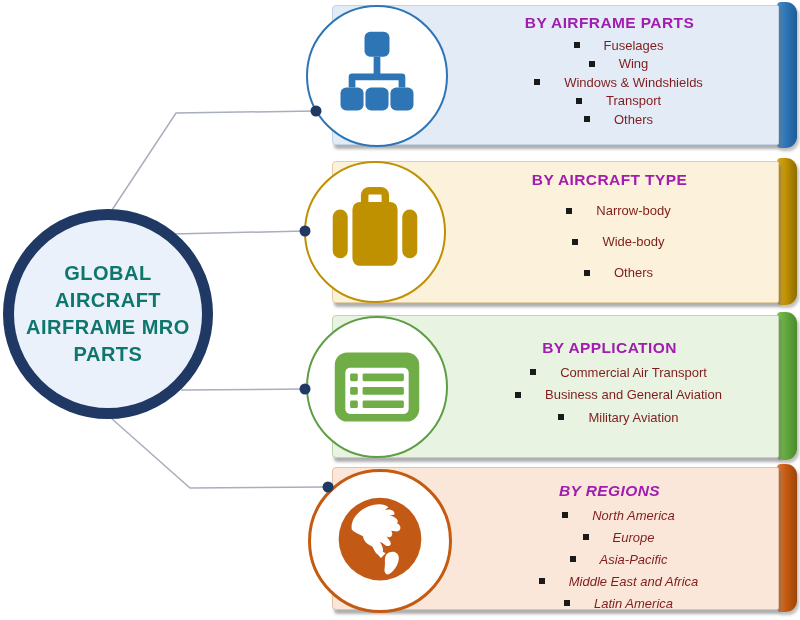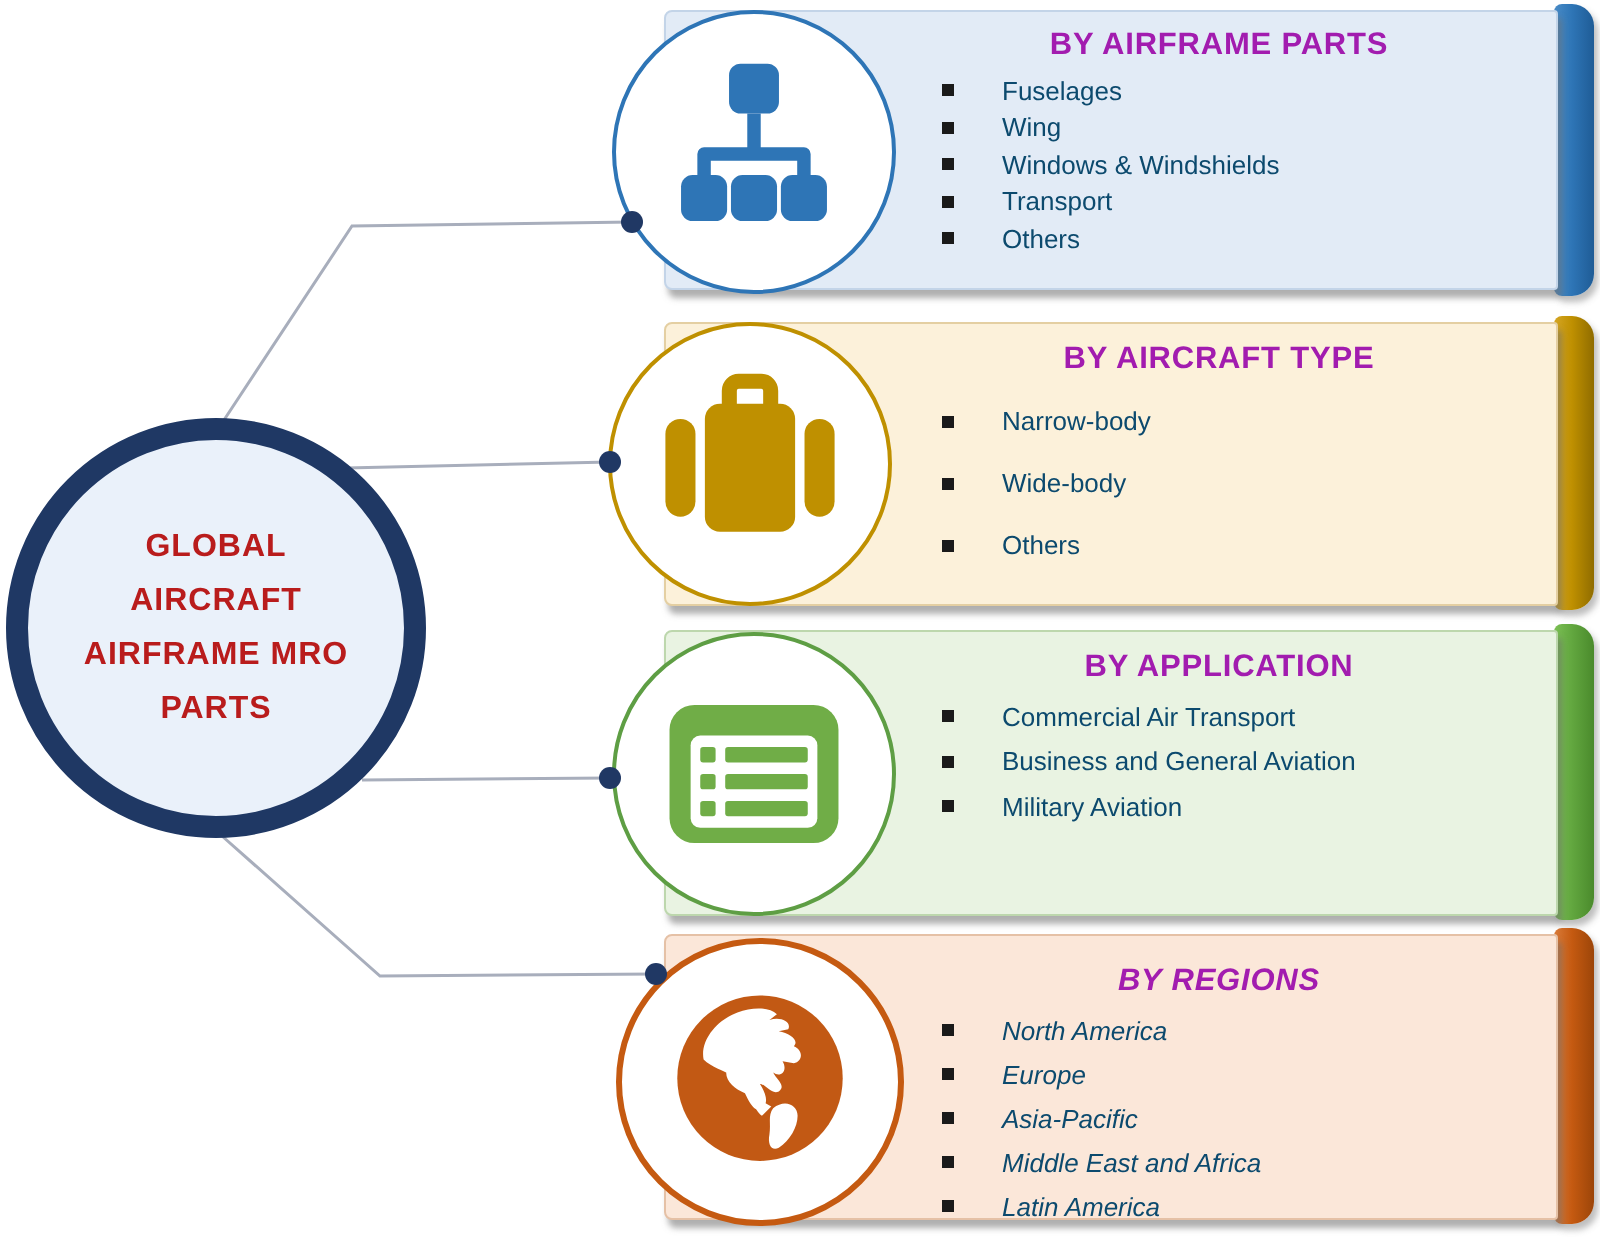--- a/index.html
+++ b/index.html
@@ -13,22 +13,22 @@
   svg.dot-layer{position:absolute;left:0;top:0;z-index:6;pointer-events:none;}
 
   
   .center-circle{
     position:absolute;left:3px;top:209px;width:188px;height:188px;
     border:11px solid #1F3864;border-radius:50%;
     background:#EAF1FA;z-index:3;
     display:flex;align-items:center;justify-content:center;
   }
   .center-text{
-    text-align:center;color:#b91c1c;font-weight:bold;
-    font-size:16px;line-height:27px;letter-spacing:0.5px;
+    text-align:center;color:#0f766e;font-weight:bold;
+    font-size:20px;line-height:27px;letter-spacing:0.5px;
   }
 
   
   .panel{
     position:absolute;left:332px;width:445px;z-index:2;
     border-radius:4px 2px 2px 4px;
     box-shadow:2px 4px 3px rgba(110,110,110,0.55);
   }
   .accent-bar{
     position:absolute;left:777px;width:20px;z-index:2;
@@ -44,24 +44,24 @@
   .p4{top:467px;height:141px;background:#FBE7D9;border:1px solid #e5c1a6;font-style:italic;}
   .bar4{top:464px;height:148px;background:linear-gradient(90deg,#D97B3A,#C55A11 45%,#9C4509);}
 
   .panel-content{position:absolute;left:120px;right:12px;top:0;}
   .panel-title{
     text-align:center;font-weight:bold;color:#a21caf;
     font-size:15.5px;letter-spacing:0.4px;
   }
   .p1 .panel-title{margin-top:8px;}
   .p2 .panel-title{margin-top:9px;}
-  .p3 .panel-title{margin-top:9px;}
+  .p3 .panel-title{margin-top:23px;}
   .p4 .panel-title{margin-top:14px;}
   ul.seg-list{list-style:none;margin:4px 0 0 0;padding:0 0 0 18px;}
-  ul.seg-list li{display:flex;align-items:center;color:#0c4a6e;font-size:13px;}
+  ul.seg-list li{display:flex;align-items:center;color:#7f1d1d;font-size:13px;justify-content:center;}
   .p1 ul.seg-list li{height:18.5px;}
   .p2 ul.seg-list li{height:31px;}
   .p3 ul.seg-list li{height:22.5px;}
   .p4 ul.seg-list li{height:22px;}
   .p2 ul.seg-list{margin-top:6px;}
   .blt{width:6px;height:6px;background:#1a1a1a;margin-right:24px;flex:0 0 auto;}
   .item-text{white-space:pre-wrap;}
 
   
   .icon-circle{

